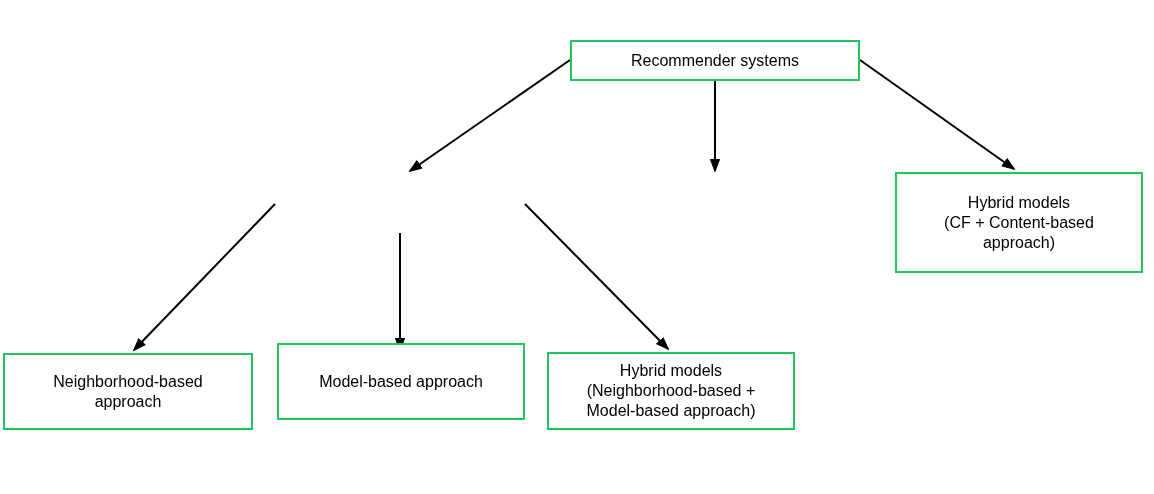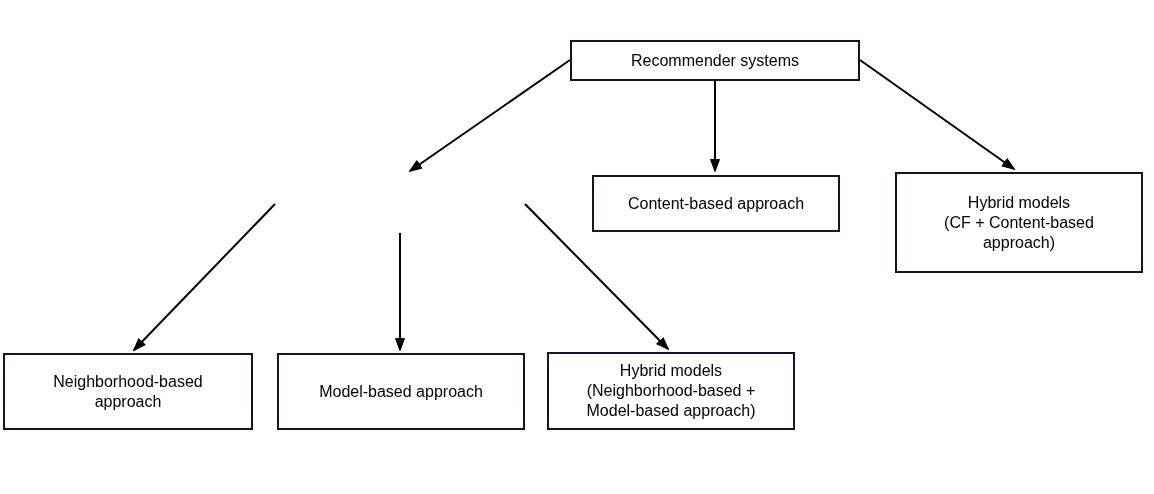--- a/index.html
+++ b/index.html
@@ -22,37 +22,37 @@
     width: 1154px;
     height: 494px;
   }
   svg.edges line {
     stroke: #000000;
     stroke-width: 2;
   }
   .node {
     position: absolute;
     box-sizing: border-box;
-    border: 2px solid #0f172a;
+    border: 2px solid #22c55e;
     background: #ffffff;
     display: flex;
     align-items: center;
     justify-content: center;
     text-align: center;
     color: #000000;
     font-size: 16px;
     line-height: 20px;
     white-space: pre-line;
   }
   .node-root          { left: 570px; top: 40px;  width: 290px; height: 41px;  }
   .node-cf            { left: 275px; top: 175px; width: 250px; height: 58px;  }
   .node-content       { left: 592px; top: 175px; width: 248px; height: 57px;  }
   .node-hybrid-top    { left: 895px; top: 172px; width: 248px; height: 101px; }
   .node-neighborhood  { left: 3px;   top: 353px; width: 250px; height: 77px;  }
-  .node-model         { left: 277px; top: 353px; width: 248px; height: 77px;  }
+  .node-model         { left: 277px; top: 343px; width: 248px; height: 77px;  }
   .node-hybrid-bottom { left: 547px; top: 352px; width: 248px; height: 78px;  }
 </style>
 </head>
 <body>
 
 <div class="canvas">
 
   <svg class="edges" viewBox="0 0 1154 494" xmlns="http://www.w3.org/2000/svg">
     <defs>
       <marker id="arrowhead" markerUnits="userSpaceOnUse" markerWidth="14" markerHeight="11" refX="12" refY="5" orient="auto">
@@ -65,23 +65,20 @@
     <line x1="275" y1="204" x2="134" y2="350" marker-end="url(#arrowhead)"></line>
     <line x1="400" y1="233" x2="400" y2="350" marker-end="url(#arrowhead)"></line>
     <line x1="525" y1="204" x2="668" y2="349" marker-end="url(#arrowhead)"></line>
   </svg>
 
   <div class="node node-root">
     <span>Recommender systems</span>
   </div>
 
 
-  <div class="node node-content">
-    <span>Content-based approach</span>
-  </div>
 
   <div class="node node-hybrid-top">
     <span>Hybrid models
 (CF + Content-based
 approach)</span>
   </div>
 
   <div class="node node-neighborhood">
     <span>Neighborhood-based
 approach</span>

